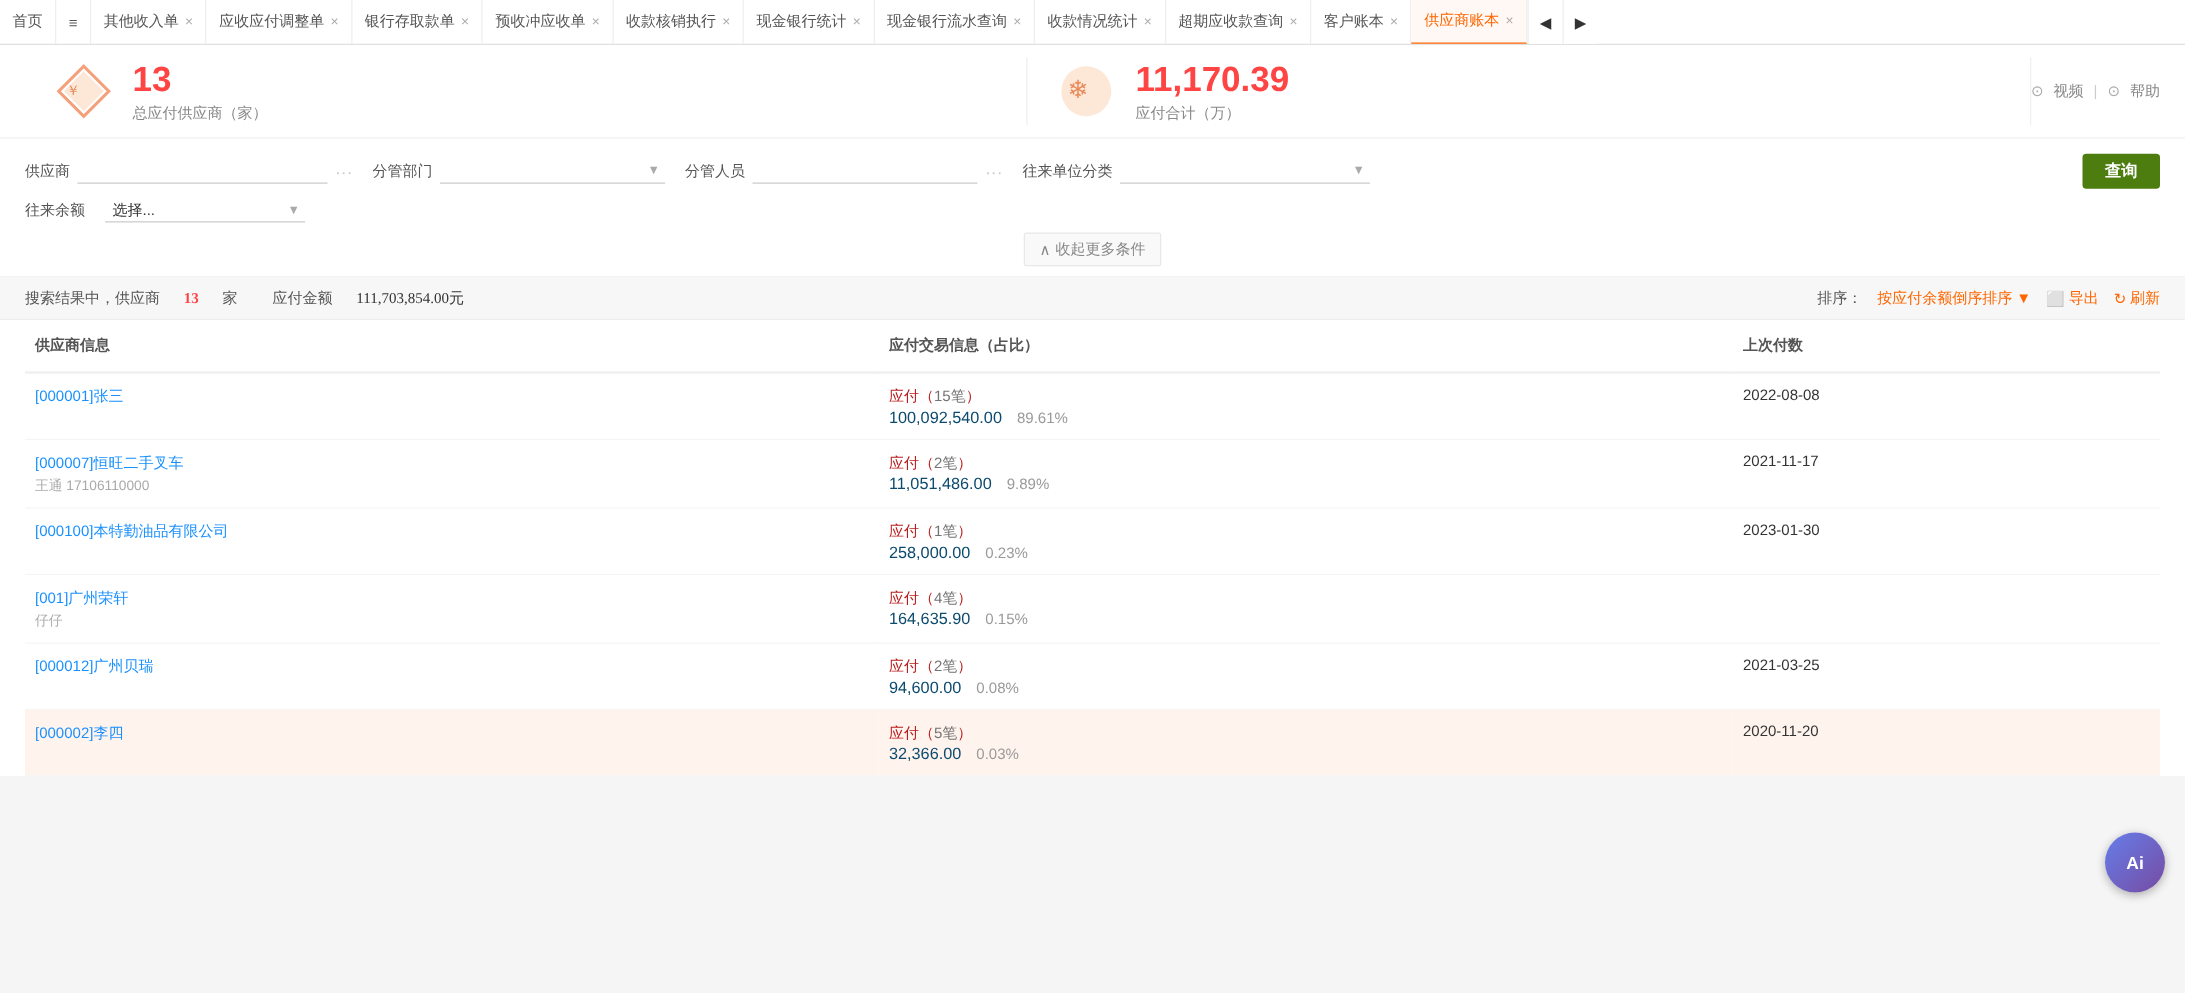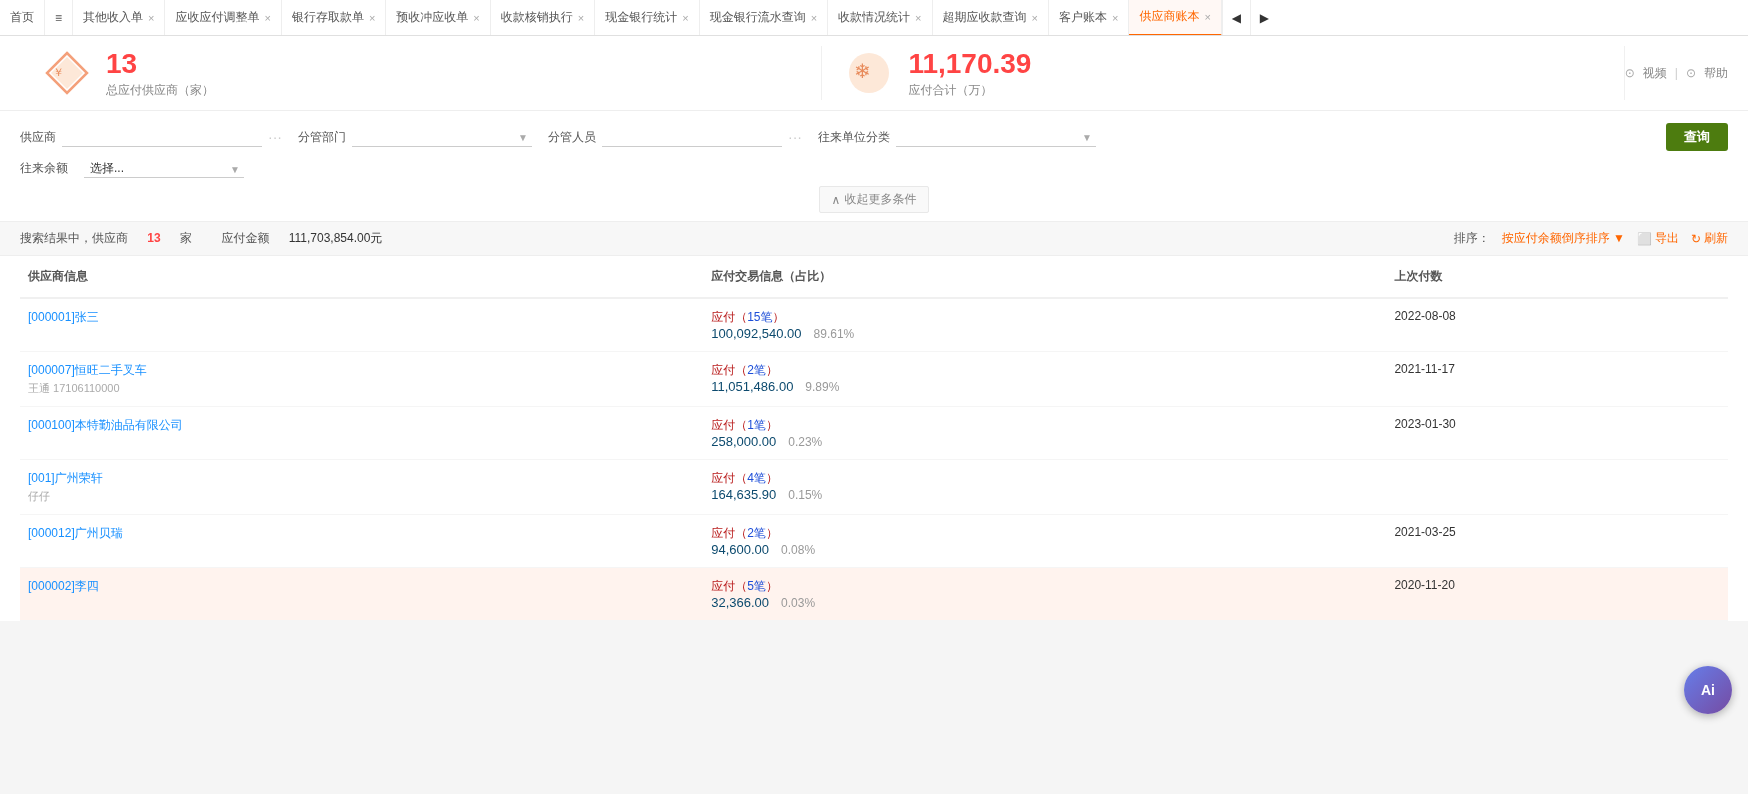--- a/index.html
+++ b/index.html
@@ -72,38 +72,38 @@
       background: #f9f9f9; border: 1px solid #e8e8e8; border-radius: 2px;
       margin: 0 auto; width: fit-content;
     }
 
     
     .result-bar {
       display: flex; align-items: center; justify-content: space-between;
       background: #f7f7f7; padding: 8px 20px; border-bottom: 1px solid #eee;
       font-size: 12px; color: #555;
     }
-    .result-bar-left span { margin-right: 16px; }
+    .result-bar-left span { margin-right: 16px; font-family: Liberation Serif, serif; }
     .result-bar-right { display: flex; align-items: center; gap: 12px; color: #666; }
     .result-bar-right .sort-label { color: #555; }
     .result-bar-right .sort-value { color: #ff6600; cursor: pointer; }
     .result-bar-right .action-btn { color: #ff6600; cursor: pointer; display: flex; align-items: center; gap: 3px; }
 
     
     .table-container { background: #fff; padding: 0 20px; }
     table { width: 100%; border-collapse: collapse; }
     thead tr { border-bottom: 2px solid #f0f0f0; }
     th { padding: 12px 8px; text-align: left; font-size: 12px; color: #555; font-weight: 600; background: #fff; }
     td { padding: 10px 8px; font-size: 12px; color: #333; vertical-align: top; }
     tbody tr { border-bottom: 1px solid #f5f5f5; }
     tbody tr.highlighted { background: #fff3ee; }
     .supplier-link { color: #1890ff; text-decoration: none; cursor: pointer; }
     .amount-green { color: #0c4a6e; font-size: 13px; font-weight: 400; }
     .tx-label { font-size: 12px; color: #b91c1c; }
-    .tx-count { color: #1d4ed8; }
+    .tx-count { color: #737373; }
     .percentage { color: #999; font-size: 12px; margin-left: 12px; }
     .sub-info { font-size: 11px; color: #aaa; margin-top: 2px; }
 
     .filter-row-balance { display: flex; align-items: center; gap: 16px; }
   </style>
 </head>
 <body>
 
 <div class="top-nav">
   <div class="nav-tab">

